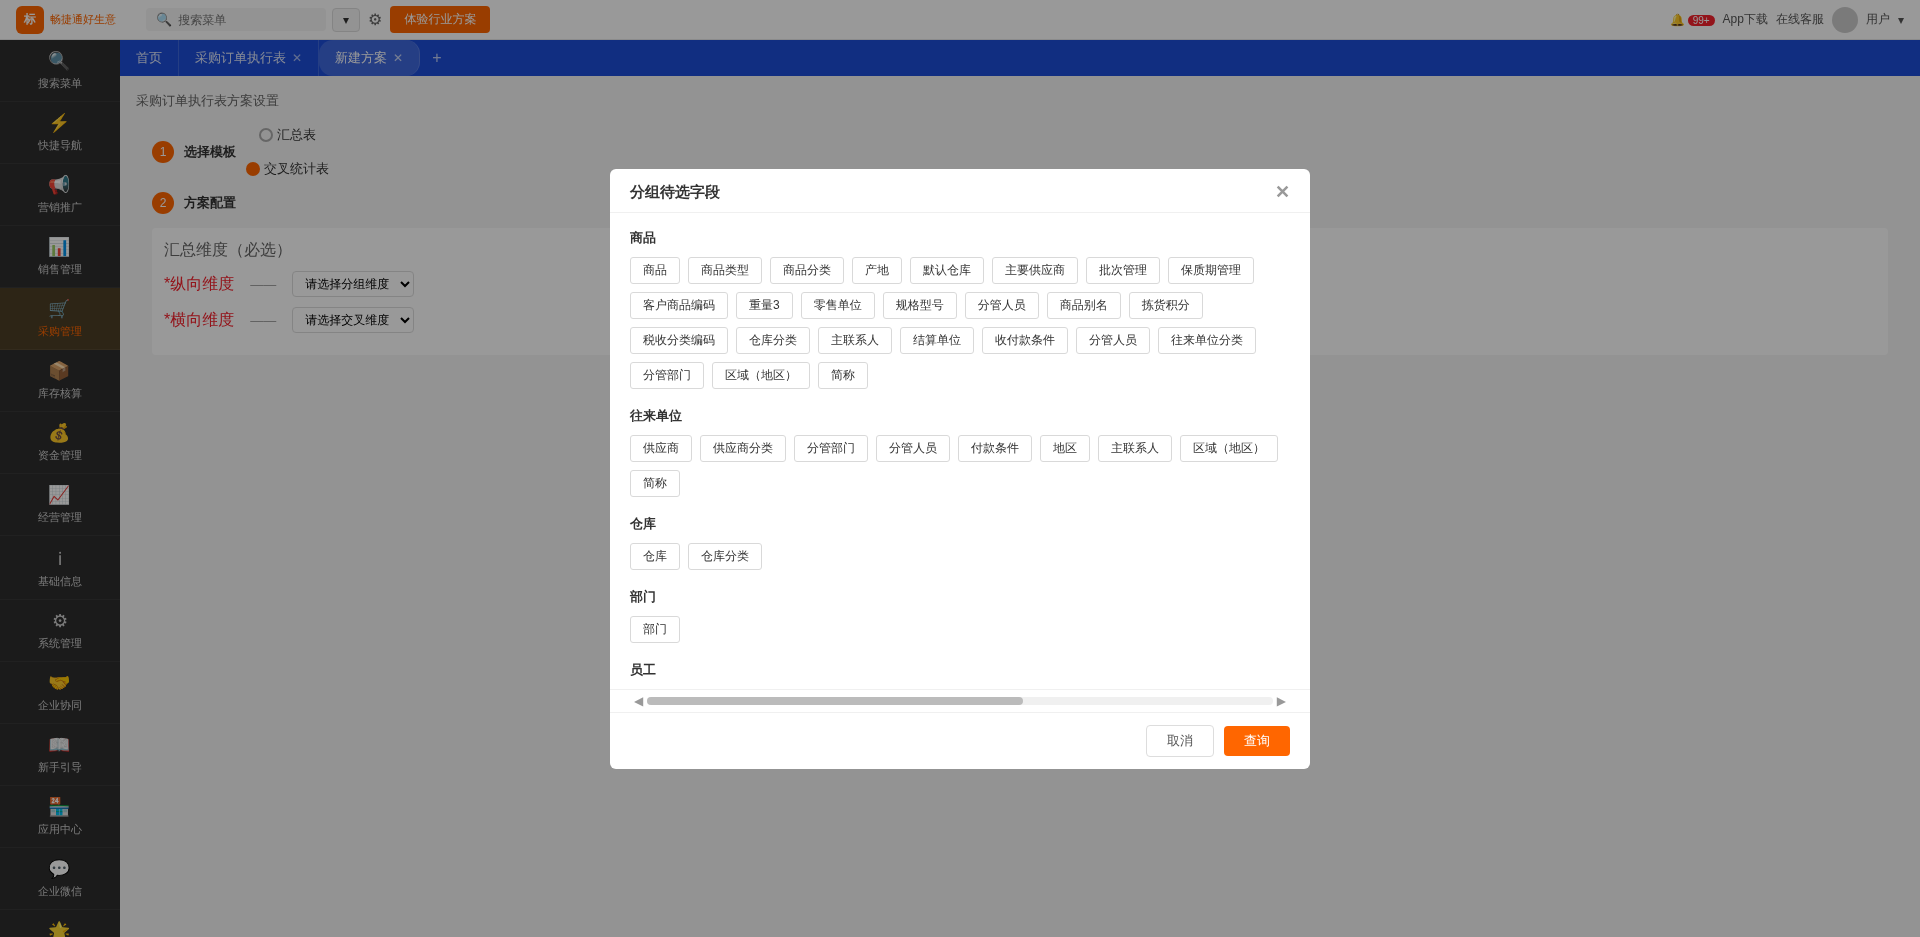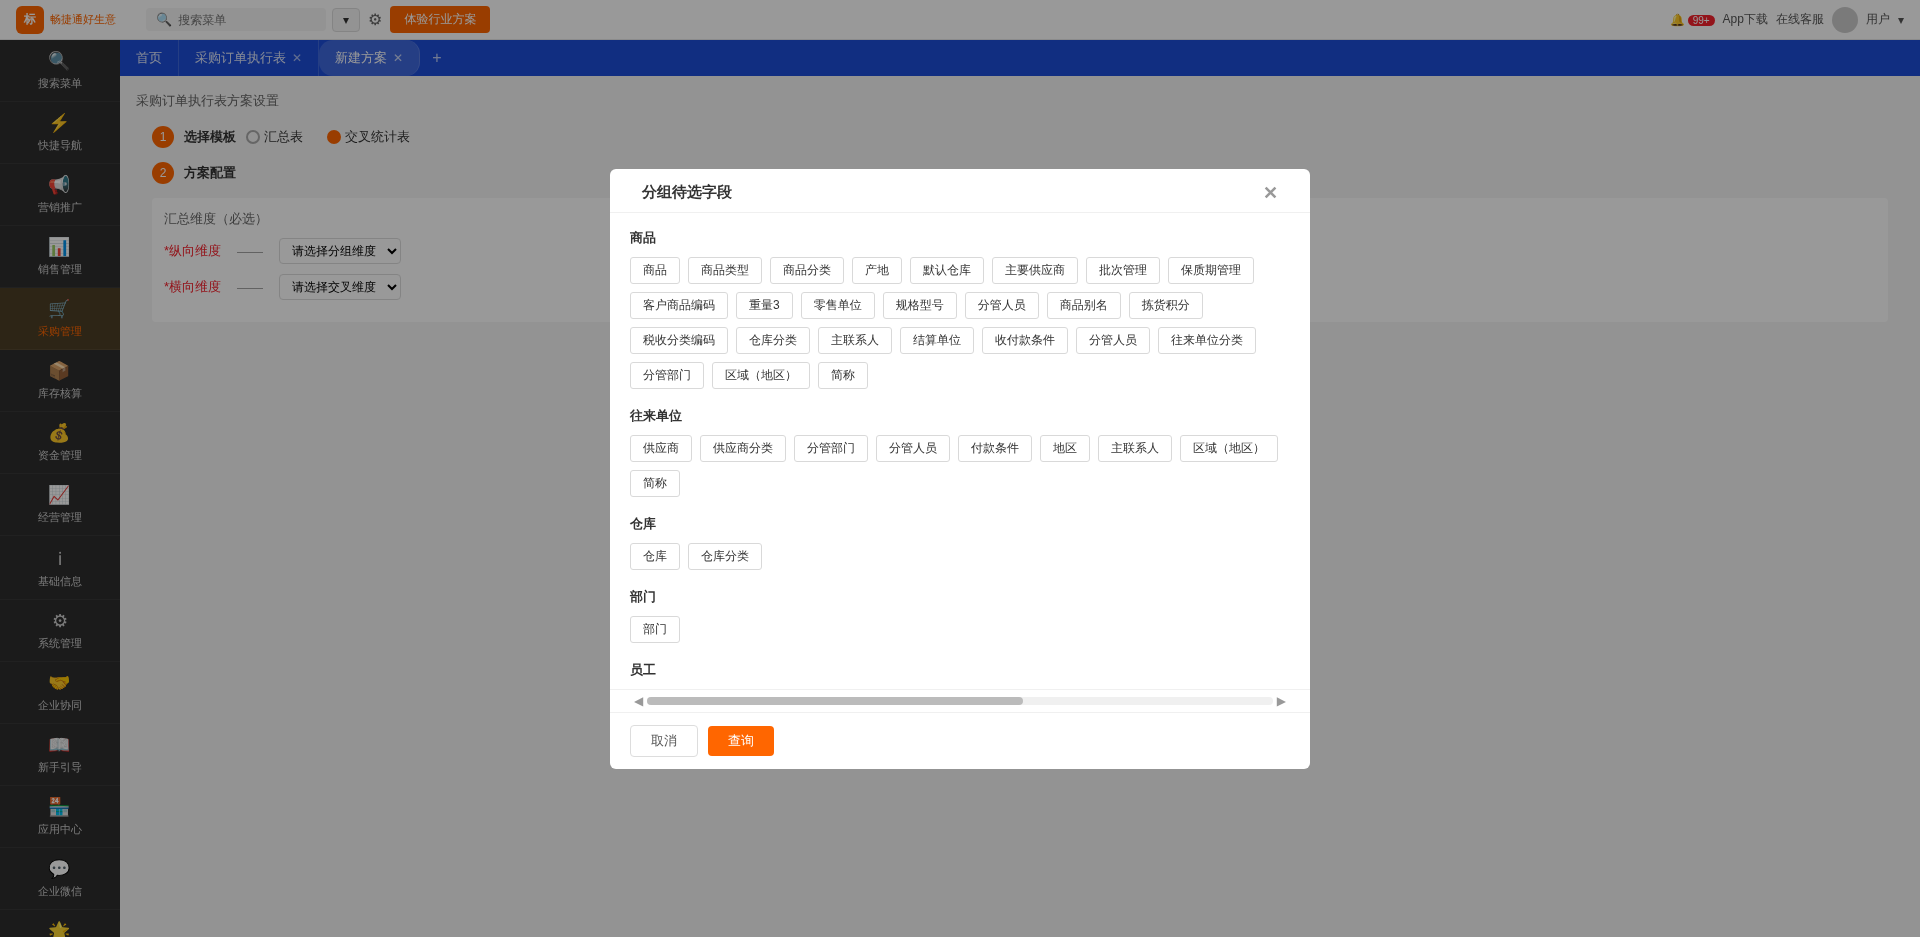--- a/index.html
+++ b/index.html
@@ -132,37 +132,37 @@
     }
     .modal {
       background: white;
       border-radius: 6px;
       width: 700px;
       max-height: 600px;
       display: flex; flex-direction: column;
       position: relative;
     }
     .modal-header {
-      display: flex; align-items: flex-end; justify-content: space-between;
-      padding: 14px 32px 10px;
+      display: flex; align-items: center; justify-content: space-between;
+      padding: 14px 20px 10px;
       border-bottom: 1px solid #f0f0f0;
       font-size: 15px; font-weight: bold; color: #333; gap: 45px;
     }
     .modal-close {
       cursor: pointer; color: #999; font-size: 18px; line-height: 1;
     }
     .modal-body {
       overflow-y: auto;
       overflow-x: auto;
       flex: 1;
       padding: 16px 20px;
     }
     .modal-footer {
       padding: 12px 20px;
-      display: flex; align-items: center; gap: 10px;
+      display: flex; align-items: center; justify-content: flex-end; gap: 10px;
       border-top: 1px solid #f0f0f0;
     }
     .btn-cancel {
       background: white; border: 1px solid #ddd; border-radius: 4px;
       padding: 6px 20px; cursor: pointer; font-size: 13px; color: #555;
     }
     .btn-confirm {
       background: #ff6600; border: none; border-radius: 4px;
       padding: 6px 20px; cursor: pointer; font-size: 13px; color: white;
     }
@@ -204,28 +204,28 @@
     .bg-page {
       padding: 16px;
     }
     .step-row { display: flex; align-items: center; margin-bottom: 14px; gap: 10px; }
     .step-num {
       width: 22px; height: 22px; border-radius: 50%;
       background: #ff6600; color: white; font-size: 12px;
       display: flex; align-items: center; justify-content: center;
     }
     .step-label { font-size: 13px; font-weight: bold; color: #333; }
-    .radio-group { display: flex; gap: 24px; align-items: center; font-size: 13px; }
+    .radio-group { display: flex; gap: 16px; align-items: center; font-size: 13px; flex-direction: column; }
     .radio-option { display: flex; align-items: center; gap: 4px; cursor: pointer; }
     .radio-dot { width: 14px; height: 14px; border-radius: 50%; border: 2px solid #aaa; display: inline-block; }
     .radio-dot.checked { border-color: #ff6600; background: #ff6600; }
 
     
     .form-row { display: flex; align-items: center; gap: 10px; margin-bottom: 10px; }
-    .form-label { font-size: 13px; color: #666; white-space: nowrap; }
+    .form-label { font-size: 16px; color: #666; white-space: nowrap; }
     .form-select {
       border: 1px solid #ddd; border-radius: 4px; padding: 4px 8px; font-size: 12px;
       min-width: 120px; background: white;
     }
     .required { color: #f5222d; }
   </style>
 </head>
 <body>
 
 <div class="top-header">

